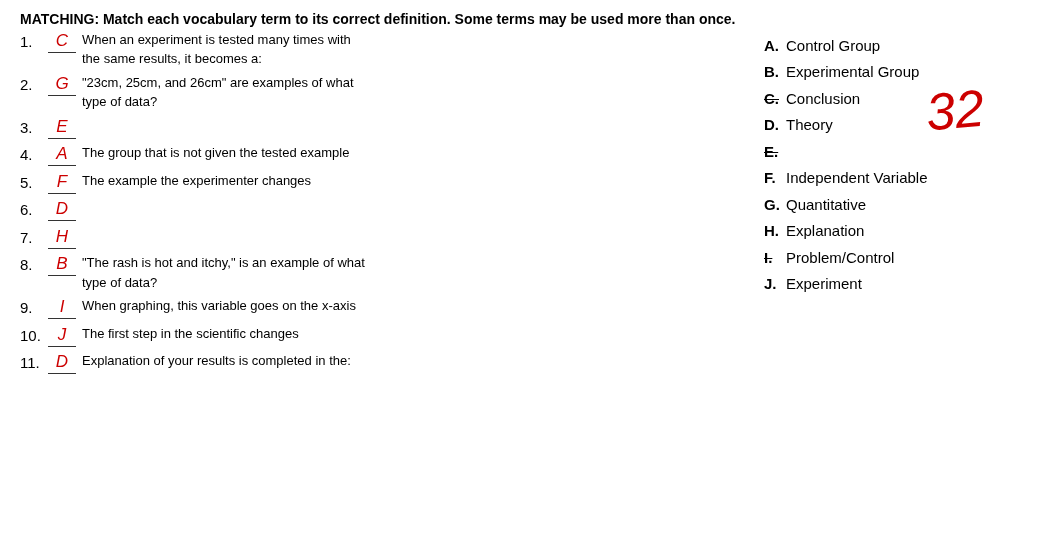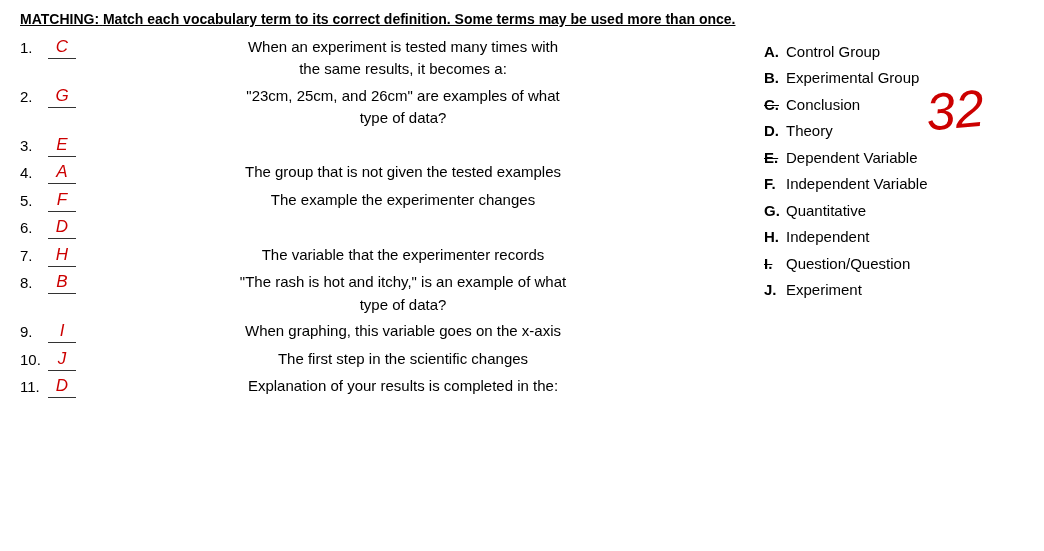--- a/index.html
+++ b/index.html
@@ -14,23 +14,21 @@
     }
 
     .page {
       padding: 10px 20px;
       position: relative;
     }
 
     .header {
       font-size: 14px;
       font-weight: bold;
-      margin-bottom: 6px;
       line-height: 1.4;
-      text-decoration: underline;
     }
 
     .header .matching-label {
       font-weight: bold;
       text-transform: uppercase;
     }
 
     .content-area {
       display: flex;
       gap: 10px;
@@ -69,22 +67,21 @@
       min-width: 28px;
       text-align: center;
       border-bottom: 1px solid #333;
       margin-right: 6px;
       padding: 0 3px;
       line-height: 1.3;
     }
 
     .q-text {
       flex: 1;
-      font-size: 15px;
-      text-align: center;
+      font-size: 13px;
     }
 
     .q-text .indent {
       display: block;
       padding-left: 0px;
     }
 
     .answer-list {
       list-style: none;
       padding: 0;
@@ -139,35 +136,34 @@
           <span class="q-answer">G</span>
           <span class="q-text">"23cm, 25cm, and 26cm" are examples of what<span class="indent">type of data?</span></span>
         </div>
         <div class="question-row">
           <span class="q-number">3.</span>
           <span class="q-answer">E</span>
         </div>
         <div class="question-row">
           <span class="q-number">4.</span>
           <span class="q-answer">A</span>
-          <span class="q-text">The group that is not given the tested examples</span>
+          <span class="q-text">The group that is not given the tested example</span>
         </div>
         <div class="question-row">
           <span class="q-number">5.</span>
           <span class="q-answer">F</span>
           <span class="q-text">The example the experimenter changes</span>
         </div>
         <div class="question-row">
           <span class="q-number">6.</span>
           <span class="q-answer">D</span>
         </div>
         <div class="question-row">
           <span class="q-number">7.</span>
           <span class="q-answer">H</span>
-          <span class="q-text">The variable that the experimenter records</span>
         </div>
         <div class="question-row">
           <span class="q-number">8.</span>
           <span class="q-answer">B</span>
           <span class="q-text">"The rash is hot and itchy," is an example of what<span class="indent">type of data?</span></span>
         </div>
         <div class="question-row">
           <span class="q-number">9.</span>
           <span class="q-answer">I</span>
           <span class="q-text">When graphing, this variable goes on the x-axis</span>
@@ -196,37 +192,36 @@
           <li>
             <span class="answer-letter strikethrough">C.</span>
             <span>Conclusion</span>
           </li>
           <li>
             <span class="answer-letter">D.</span>
             <span>Theory</span>
           </li>
           <li>
             <span class="answer-letter strikethrough">E.</span>
-            <span>Dependent Variable</span>
           </li>
           <li>
             <span class="answer-letter">F.</span>
             <span>Independent Variable</span>
           </li>
           <li>
             <span class="answer-letter">G.</span>
             <span>Quantitative</span>
           </li>
           <li>
             <span class="answer-letter">H.</span>
-            <span>Independent</span>
+            <span>Explanation</span>
           </li>
           <li>
             <span class="answer-letter strikethrough">I.</span>
-            <span>Question/Question</span>
+            <span>Problem/Control</span>
           </li>
           <li>
             <span class="answer-letter">J.</span>
             <span>Experiment</span>
           </li>
         </ul>
       </div>
   </div>
 
   <div class="score-badge">32</div>

